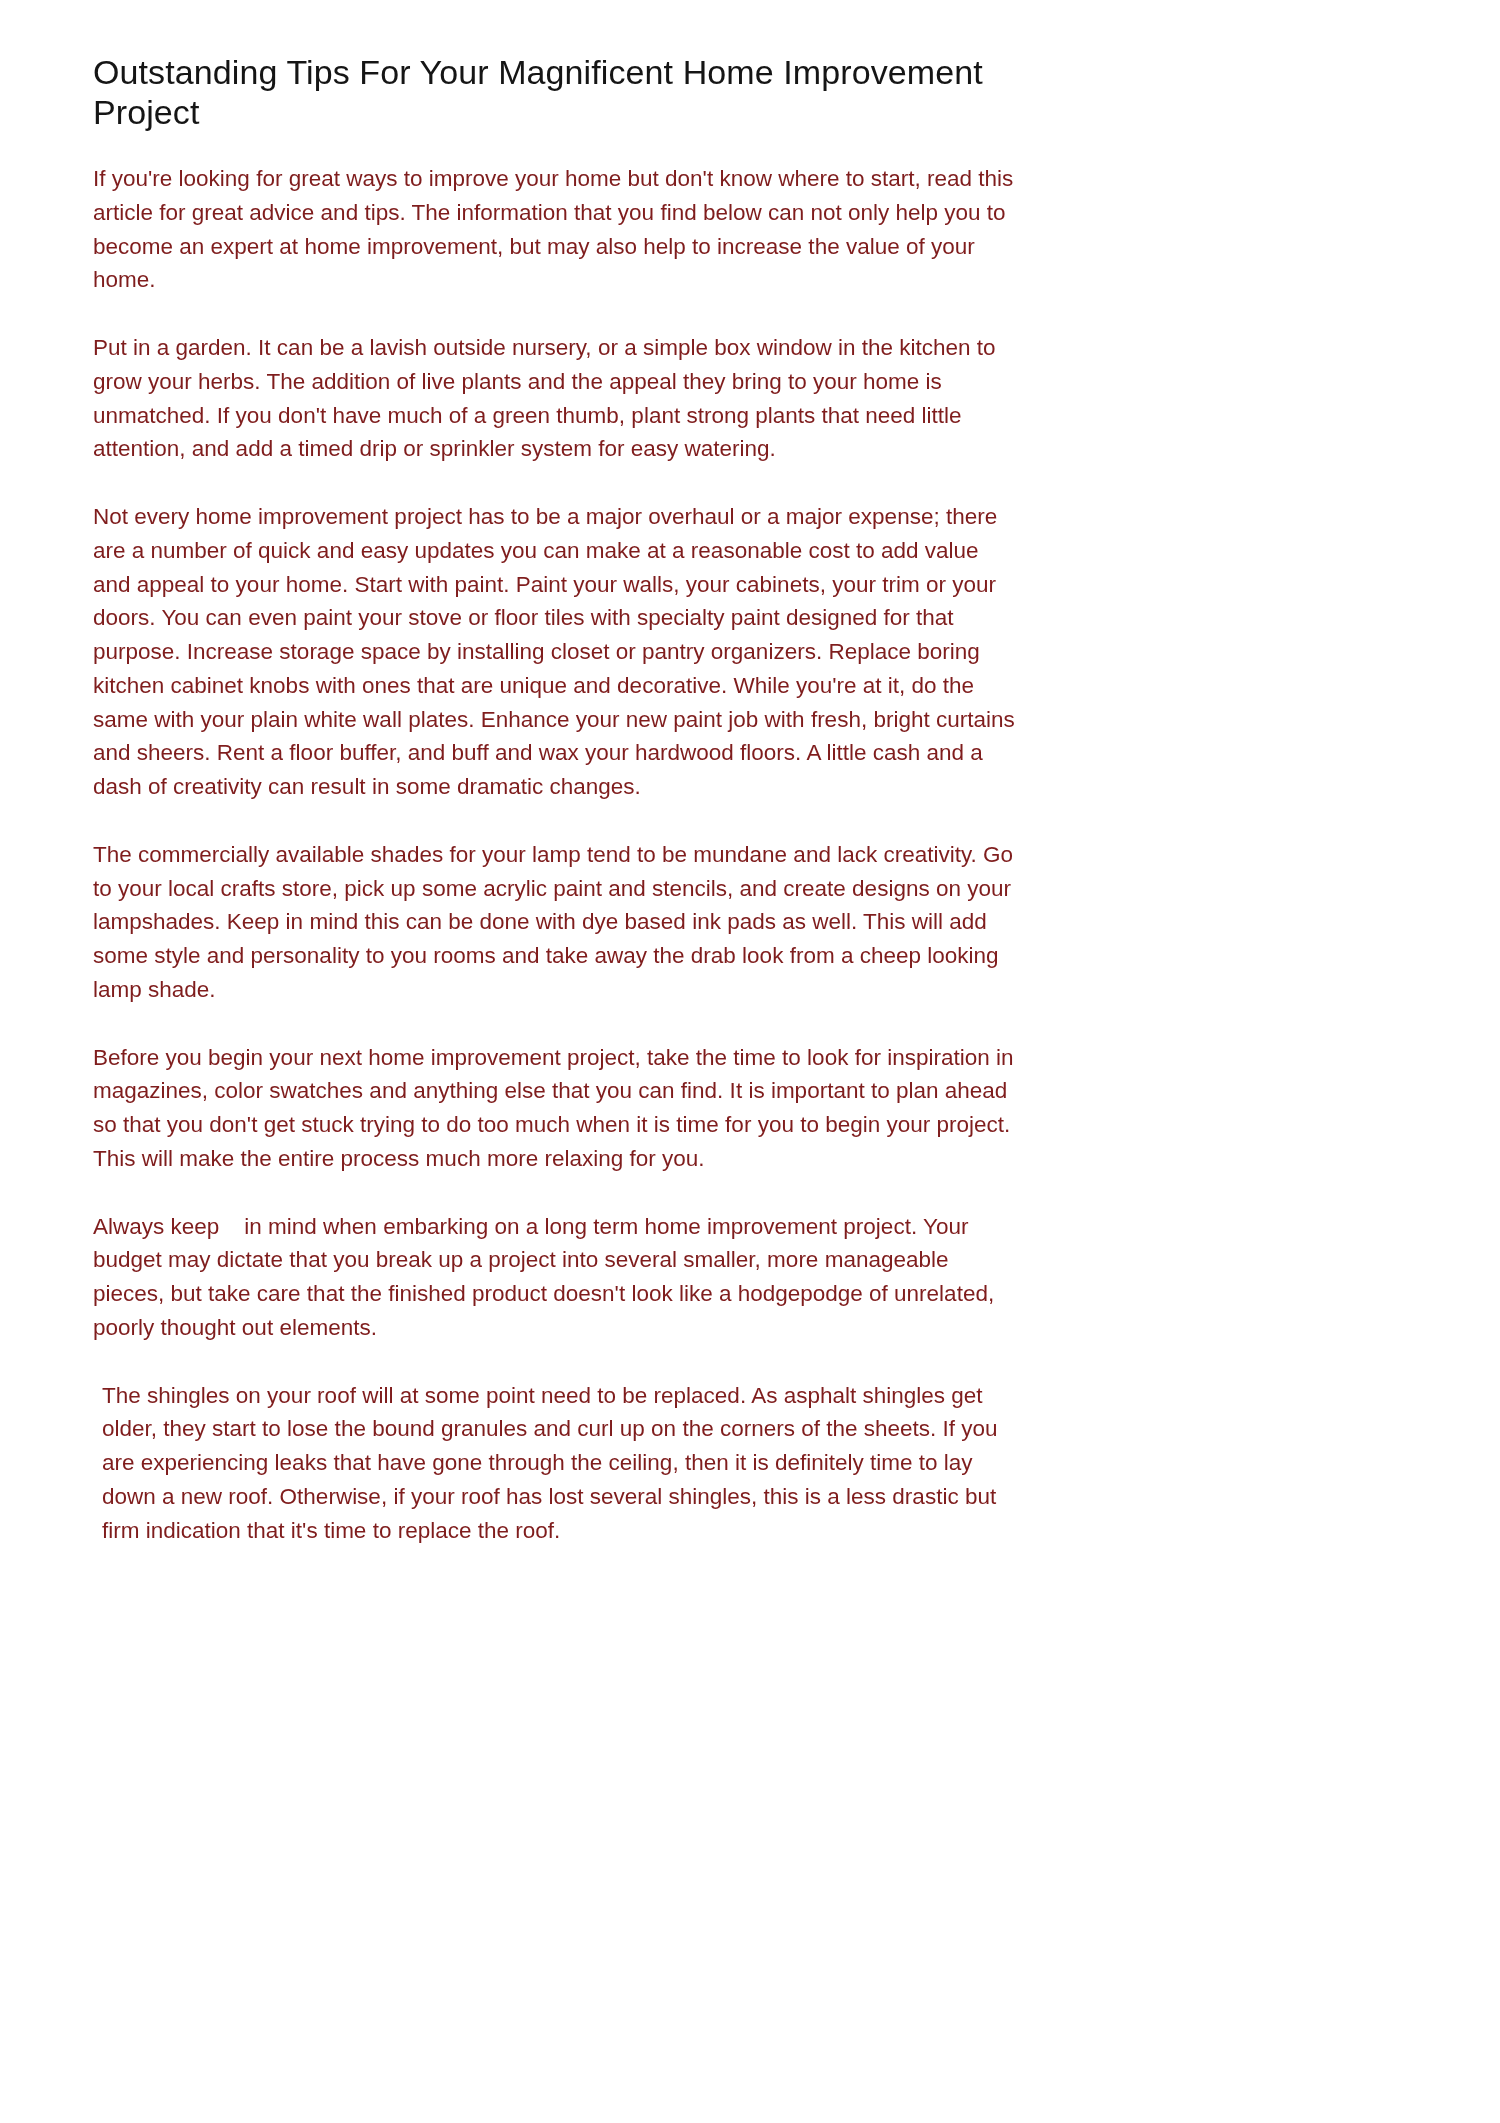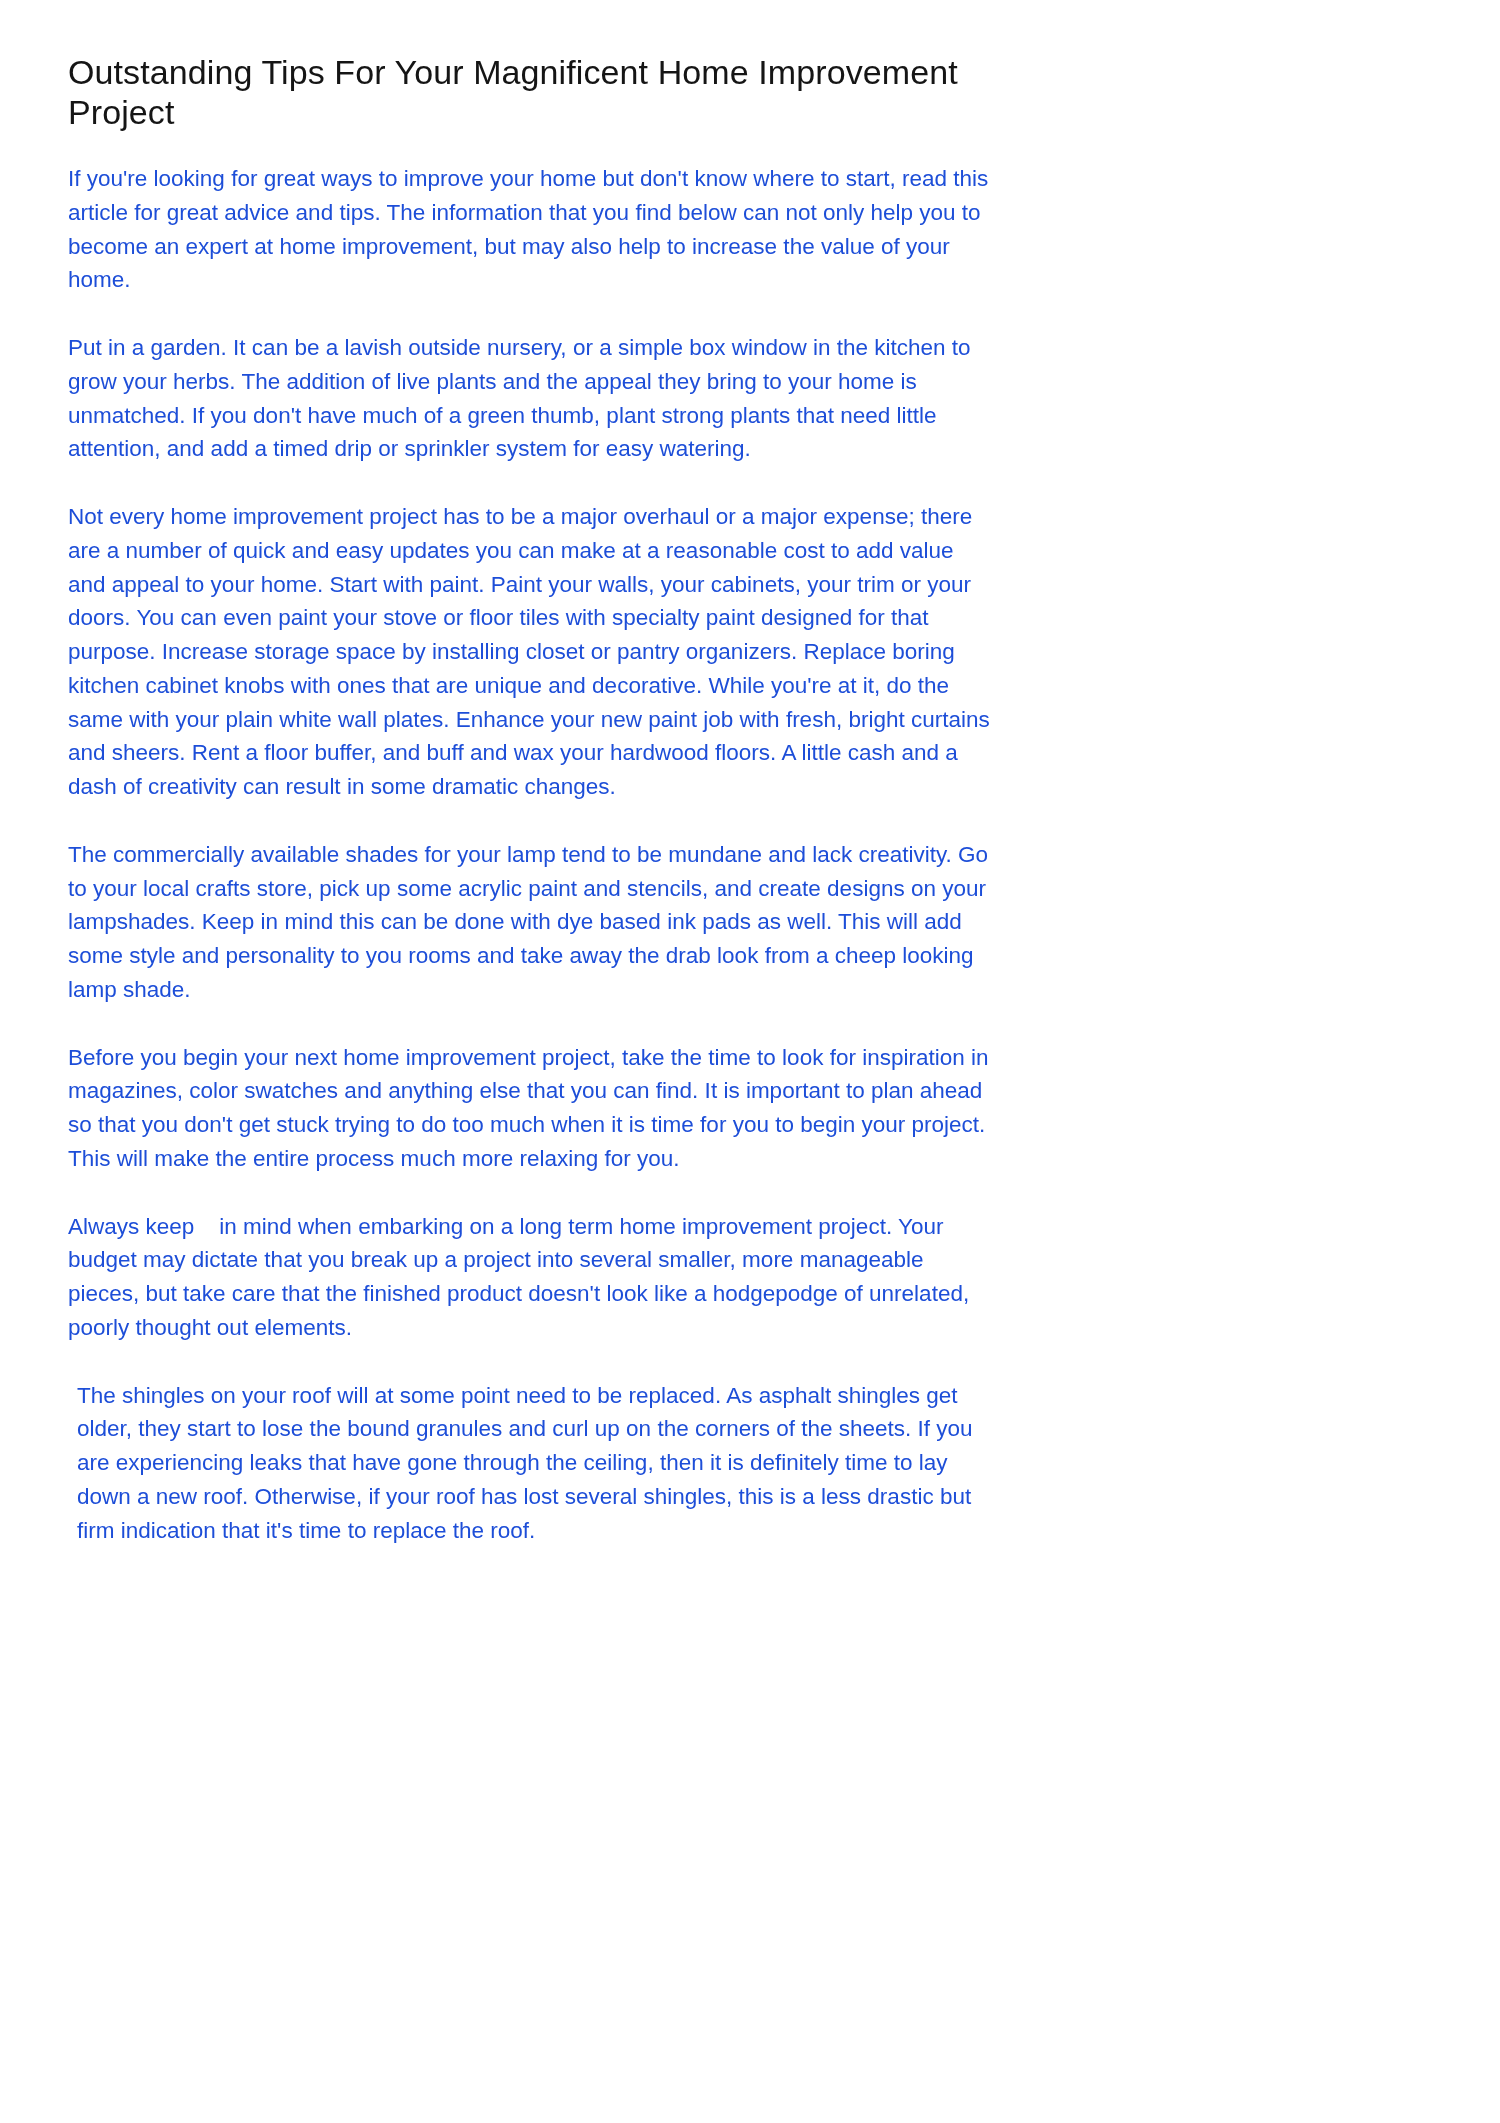--- a/index.html
+++ b/index.html
@@ -8,40 +8,40 @@
     background: #ffffff;
   }
   body {
     width: 1500px;
     min-height: 2123px;
     font-family: "Liberation Sans", "DejaVu Sans", sans-serif;
     color: #1b1b1b;
   }
   .page {
     box-sizing: border-box;
-    padding: 52px 0 60px 68px;
+    padding: 52px 0 60px 93px;
     width: 1500px;
   }
   .article {
     width: 922px;
   }
   h1.title {
     margin: 0 0 24px 0;
     font-size: 34px;
     line-height: 1.18;
     font-weight: 400;
     color: #151515;
     letter-spacing: 0.1px;
   }
   p.para {
     margin: 34px 0;
     font-size: 22.5px;
     line-height: 1.5;
     font-weight: 400;
-    color: #1d4ed8;
+    color: #7f1d1d;
     white-space: pre-wrap; 
   }
   p.para:first-of-type { margin-top: 30px; }
   p.para:last-of-type { margin-bottom: 0; margin-left: 9px; }
 </style>
 </head>
 <body>
 
 <div class="page">
   <article class="article">

